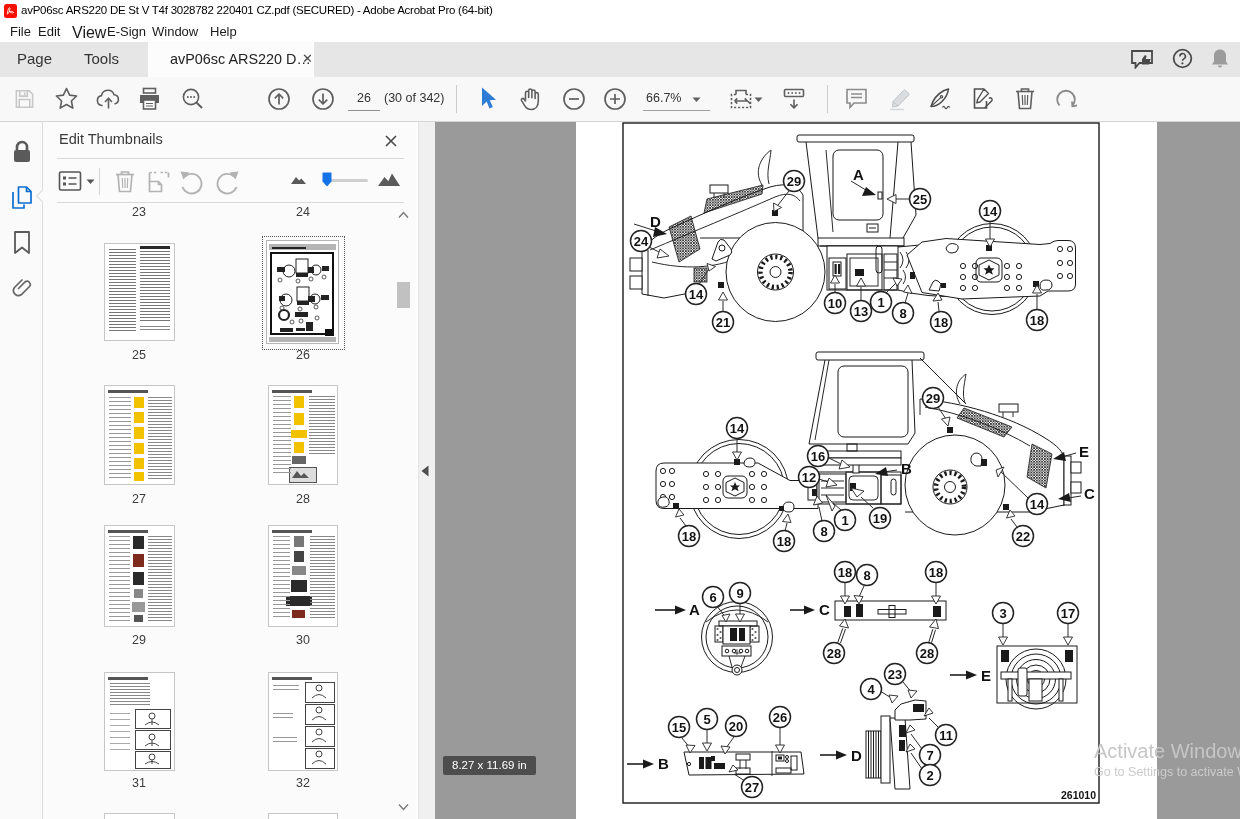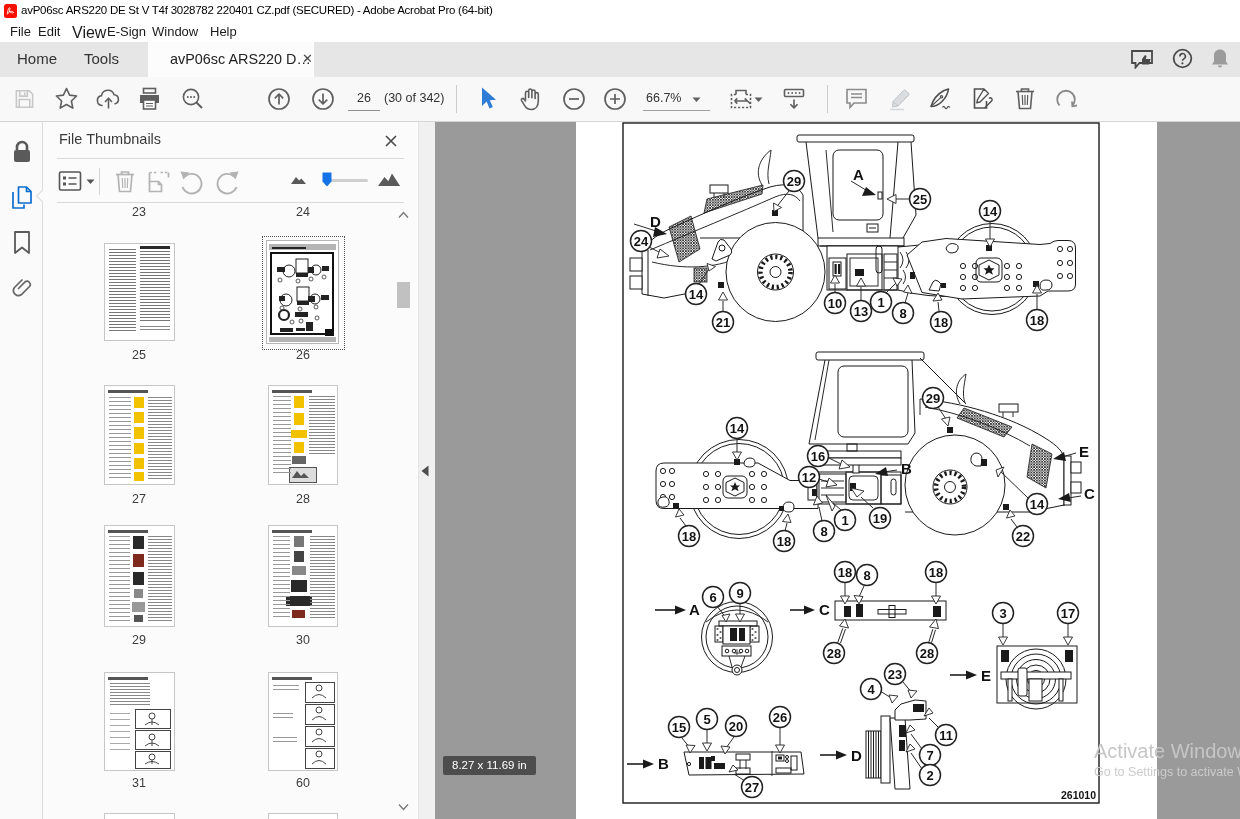--- a/index.html
+++ b/index.html
@@ -36,21 +36,21 @@
 
   <span class="t" style="left:10px;top:24px;font-size:13px;color:#1a1a1a">File</span>
   <span class="t" style="left:38px;top:24px;font-size:13px;color:#1a1a1a">Edit</span>
   <span class="t" style="left:72px;top:24px;font-size:16px;color:#1a1a1a">View</span>
   <span class="t" style="left:107px;top:24px;font-size:13px;color:#1a1a1a">E-Sign</span>
   <span class="t" style="left:152px;top:24px;font-size:13px;color:#1a1a1a">Window</span>
   <span class="t" style="left:210px;top:24px;font-size:13px;color:#1a1a1a">Help</span>
 
   <div id="tabbar"></div>
   <div id="tabactive"></div>
-  <span class="t" style="left:17px;top:50px;font-size:15px;color:#333">Home</span>
+  <span class="t" style="left:17px;top:50px;font-size:15px;color:#333">Page</span>
   <span class="t" style="left:84px;top:50px;font-size:15px;color:#333">Tools</span>
   <span class="t" style="left:170px;top:51px;font-size:14.4px;color:#222">avP06sc ARS220 D…</span>
   <span class="t" style="left:302px;top:51px;font-size:13px;color:#444">✕</span>
   <svg class="abs" style="left:1131px;top:50px" width="22" height="19" viewBox="0 0 22 19">
     <path d="M1,1 h20 v12 h-12.5 l-4,4.5 v-4.5 h-3.5 Z" fill="none" stroke="#4a4a4a" stroke-width="1.8"></path>
     <path d="M11,14.5 v-5.5 l3,-3.9 1.6,1 -0.8,2.9 h4.8 l-1.5,5.5 Z" fill="#4a4a4a"></path>
   </svg>
   <svg class="abs" style="left:1172px;top:48px" width="21" height="21" viewBox="0 0 21 21">
     <circle cx="10.5" cy="10.5" r="8.8" fill="none" stroke="#4a4a4a" stroke-width="1.8"></circle>
     <path d="M7.8,8.4 a2.8,2.8 0 1 1 4.0,2.5 c-0.9,0.45 -1.2,0.9 -1.2,1.8" fill="none" stroke="#4a4a4a" stroke-width="1.6"></path>
@@ -216,21 +216,21 @@
     <path d="M2,2 h14 v21 l-7,-5.5 L2,23 Z" fill="none" stroke="#5a5a5a" stroke-width="1.8" stroke-linejoin="round"></path>
   </svg>
 
   <svg class="abs" style="left:12px;top:275px" width="21" height="25" viewBox="0 0 21 25">
     <path d="M6.5,13.5 L13,7 a3.2,3.2 0 0 1 4.5,4.5 L9.5,19.5 a5,5 0 0 1 -7,-7 L10,5" fill="none" stroke="#666" stroke-width="1.7" stroke-linecap="round"></path>
   </svg>
 
   <div class="abs" style="left:38px;top:191px;width:9px;height:9px;background:#fbfbfb;border-left:1px solid #dcdcdc;border-bottom:1px solid #dcdcdc;transform:rotate(45deg);"></div>
 
   <div id="panel"></div>
-  <span class="t" style="left:59px;top:131px;font-size:14.5px;color:#3a3a3a">File Thumbnails</span>
+  <span class="t" style="left:59px;top:131px;font-size:14.5px;color:#3a3a3a">Edit Thumbnails</span>
   <svg class="abs" style="left:384px;top:134px" width="14" height="14" viewBox="0 0 14 14">
     <path d="M2,2 L12,12 M12,2 L2,12" stroke="#4a4a4a" stroke-width="1.6"></path>
   </svg>
   <div class="abs" style="left:57px;top:158px;width:347px;height:1px;background:#dadada"></div>
 
   <svg class="abs" style="left:58px;top:169px" width="24" height="24" viewBox="0 0 24 24">
     <rect x="1.5" y="3" width="21" height="18" rx="1.5" fill="none" stroke="#555" stroke-width="1.6"></rect>
     <rect x="5" y="7.5" width="3" height="3" fill="#555"></rect>
       <path d="M10.5,9 h8" stroke="#555" stroke-width="1.5"></path>
     <rect x="5" y="13.5" width="3" height="3" fill="#555"></rect>
@@ -442,21 +442,21 @@
   <div class="thumb" style="left:268px;top:813px;width:70px;height:10px"></div>
   <span class="tlabel" style="left:119px;top:205px">23</span>
   <span class="tlabel" style="left:283px;top:205px">24</span>
   <span class="tlabel" style="left:119px;top:348px">25</span>
   <span class="tlabel" style="left:283px;top:348px">26</span>
   <span class="tlabel" style="left:119px;top:492px">27</span>
   <span class="tlabel" style="left:283px;top:492px">28</span>
   <span class="tlabel" style="left:119px;top:633px">29</span>
   <span class="tlabel" style="left:283px;top:633px">30</span>
   <span class="tlabel" style="left:119px;top:776px">31</span>
-  <span class="tlabel" style="left:283px;top:776px">60</span>
+  <span class="tlabel" style="left:283px;top:776px">32</span>
 
   <div id="pstrip"></div>
   <svg class="abs" style="left:421px;top:465px" width="8" height="12" viewBox="0 0 8 12">
       <path d="M7.5,0.5 V11.5 L0.5,6 Z" fill="#4f4f4f"></path>
     </svg>
 
   <div id="docarea"></div>
   <div id="page"></div>
   <svg id="diagram" class="abs" style="left:576px;top:122px" width="581" height="697" viewBox="576 122 581 697">
     <defs>

